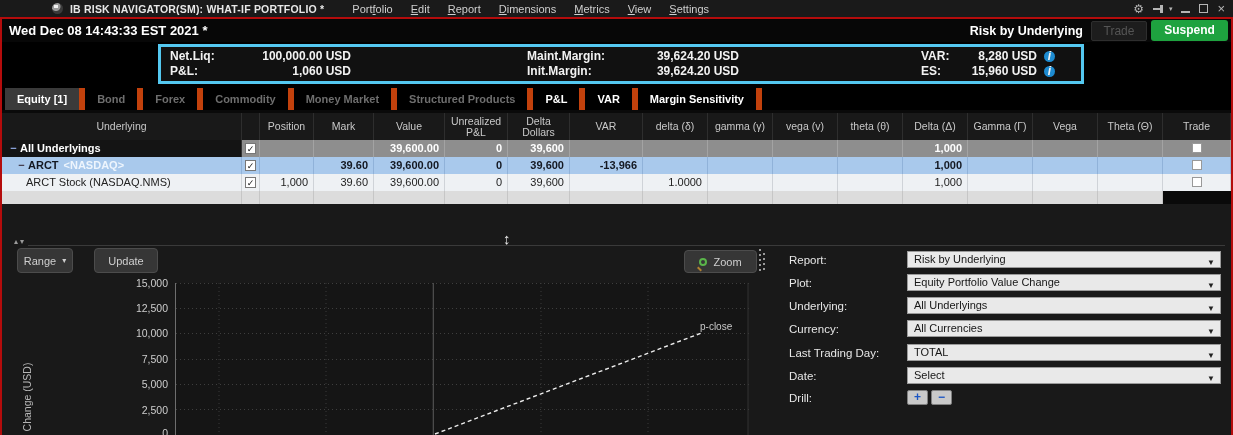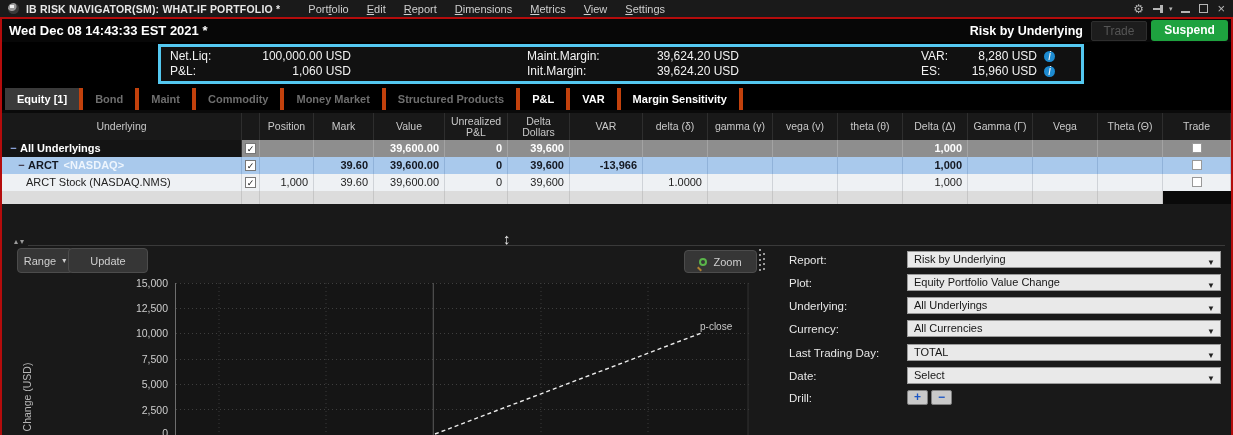--- a/index.html
+++ b/index.html
@@ -1,20 +1,20 @@
 <!DOCTYPE html>
 <html><head>
 <meta charset="utf-8">
 <style>
   * { margin:0; padding:0; box-sizing:border-box; }
   body { background:#000; font-family:"Liberation Sans","DejaVu Sans",sans-serif; }
   .window { position:relative; width:1233px; height:435px; background:#000; overflow:hidden; }
 
   
-  .titlebar { position:absolute; left:0; top:0; right:0; height:17px; background:#1a1a1a; display:flex; align-items:center; }
+  .titlebar { position:absolute; left:0; top:0; right:0; height:17px; background:#1a1a1a; display:flex; align-items:center;padding-left:44px; }
   .logo { width:11px; height:11px; border-radius:50%; margin:0 7px 0 8px;
           background:radial-gradient(circle at 36% 32%, #f0f0f0 0 2px, #9a9a9a 2px 4px, #3a3a3a 5px); }
   .title-text { color:#e8e8e8; font-size:10.5px; font-weight:bold; letter-spacing:.2px; margin-right:28px; white-space:nowrap; }
   .menus { display:flex; gap:18px; color:#cfcfcf; font-size:11px; }
   .menus span { cursor:default; }
   .menus u { text-decoration:underline; }
   .win-icons { position:absolute; right:8px; top:2px; display:flex; align-items:center; gap:9px; height:13px; }
   .gear { color:#b5b5b5; font-size:12px; line-height:12px; }
   .pin { position:relative; width:13px; height:12px; }
   .pin::before { content:""; position:absolute; left:0; top:5px; width:7px; height:2px; background:#b5b5b5; }
@@ -33,32 +33,32 @@
   .timestamp { position:absolute; left:7px; top:4px; color:#fff; font-size:13px; font-weight:bold; }
   .report-name { position:absolute; right:148px; top:5px; color:#fff; font-size:12.5px; font-weight:bold; }
   .btn-trade { position:absolute; right:84px; top:2px; width:56px; height:20px; background:#1d1d1d; border:1px solid #2e2e2e;
                color:#555; font-size:12px; text-align:center; line-height:18px; border-radius:2px; }
   .btn-suspend { position:absolute; right:3px; top:1px; width:77px; height:21px; background:#1ea23f; color:#fff; font-size:12px;
                font-weight:bold; text-align:center; line-height:21px; border-radius:3px; }
 
   
   .summary { position:absolute; left:0; right:0; top:23px; height:44px; background:#000; }
   .sum-box { position:absolute; left:156px; top:2px; width:926px; height:40px; border:3px solid #54c8f0; background:#111; }
-  .sum-box span { position:absolute; color:#f2f2f2; font-size:12px; font-weight:normal; white-space:nowrap; }
+  .sum-box span { position:absolute; color:#f2f2f2; font-size:12px; font-weight:bold; white-space:nowrap; }
   .s-lbl1 { left:9px; }  .s-val1 { left:60px; width:130px; text-align:right; }
   .s-lbl2 { left:366px; } .s-val2 { left:442px; width:136px; text-align:right; }
   .s-lbl3 { left:760px; } .s-val3 { left:772px; width:104px; text-align:right; }
   .row-a { top:2px; } .row-b { top:17px;text-align:right; }
   .info-i { position:absolute; left:883px; width:11px; height:11px; border-radius:50%; background:#1d8bd1; color:#fff;
             font-size:8px; font-style:italic; font-weight:bold; text-align:center; line-height:11px; }
   .i-a { top:4px; } .i-b { top:19px; }
 
   
   .tabsrow { position:absolute; left:0; right:0; top:67px; height:24px; background:#000; display:flex; align-items:flex-end; padding-left:3px; }
-  .tab { height:22px; line-height:22px; padding:0 12px; font-size:11px; font-weight:bold; color:#fff; border-right:4px solid #c2410c; }
+  .tab { height:22px; line-height:22px; padding:0 12px; font-size:11px; font-weight:bold; color:#fff; border-right:6px solid #c2410c; }
   .tab.active { background:#3a3a3a; color:#fff; }
   .tab.disabled { color:#6e6e6e; }
 
   
   .tgrid { display:grid; grid-template-columns:240px 18px 54px 60px 71px 63px 62px 73px 65px 65px 65px 65px 65px 65px 65px 65px minmax(0,1fr); }
   .thead { position:absolute; left:0; right:0; top:94px; height:27px; background:#191919; }
   .th { color:#c9c9c9; font-size:10.5px; text-align:center; border-right:1px solid #2e2e2e; display:flex; align-items:center; justify-content:center; padding:0 2px; line-height:11px; }
   .trow { position:absolute; left:0; right:0; height:17px; }
   .tr0 { top:121px; } .tr1 { top:138px; } .tr2 { top:155px; } .tr3 { top:172px; height:14px; }
   .tc { font-size:11px; line-height:17px; border-right:1px solid rgba(0,0,0,.18); white-space:nowrap; overflow:hidden; }
@@ -86,21 +86,21 @@
 
   
   .lower { position:absolute; left:0; right:0; top:185px; bottom:0; background:#191919; }
   .split-arrows { position:absolute; left:12px; top:218px; color:#9a9a9a; font-size:8px; letter-spacing:2px; }
   .split-line { position:absolute; left:26px; right:6px; top:226px; border-top:1px solid #3a3a3a; }
   .cursor-resize { position:absolute; left:501px; top:211px; color:#e5e5e5; font-size:15px; }
 
   .btnc { position:absolute; background:#363636; border:1px solid #4c4c4c; border-radius:4px; color:#cfcfcf;
           font-size:11px; text-align:center; display:flex; align-items:center; justify-content:center; gap:6px; }
   .btn-range { left:15px; top:229px; width:56px; height:25px; }
-  .btn-update { left:66px; top:229px; width:80px; height:25px; }
+  .btn-update { left:92px; top:229px; width:64px; height:25px; }
   .btn-zoomc { left:682px; top:231px; width:73px; height:23px; }
   .caret-sm { font-size:8px; color:#cfcfcf; }
   .mag { position:relative; width:8px; height:8px; border:2px solid #5ab54a; border-radius:50%; flex:0 0 8px; }
   .mag::after { content:""; position:absolute; width:5px; height:2px; background:#b08030; transform:rotate(45deg); left:-4px; top:8px; }
 
   
   .ylabel { position:absolute; left:-50px; top:372px; width:150px; text-align:center; color:#b8b8b8; font-size:10.5px; transform:rotate(-90deg); }
   .ytick { position:absolute; left:108px; width:58px; text-align:right; color:#cdcdcd; font-size:10.5px; }
   .plot { position:absolute; left:173px; top:264px; width:573px; height:152px; background:#151515; border-left:1px solid #6e6e6e; }
   .pclose { position:absolute; left:698px; top:302px; color:#c8c8c8; font-size:10px; }
@@ -170,21 +170,21 @@
         <span class="s-lbl3 row-b">ES:</span>
         <span class="s-val3 row-b">15,960 USD</span>
         <span class="info-i i-a">i</span>
         <span class="info-i i-b">i</span>
       </div>
     </div>
 
     <div class="tabsrow">
       <span class="tab active">Equity [1]</span>
       <span class="tab disabled">Bond</span>
-      <span class="tab disabled">Maint</span>
+      <span class="tab disabled">Forex</span>
       <span class="tab disabled">Commodity</span>
       <span class="tab disabled">Money Market</span>
       <span class="tab disabled">Structured Products</span>
       <span class="tab">P&amp;L</span>
       <span class="tab">VAR</span>
       <span class="tab">Margin Sensitivity</span>
     </div>
 
     <div class="thead tgrid">
       <div class="th">Underlying</div>

